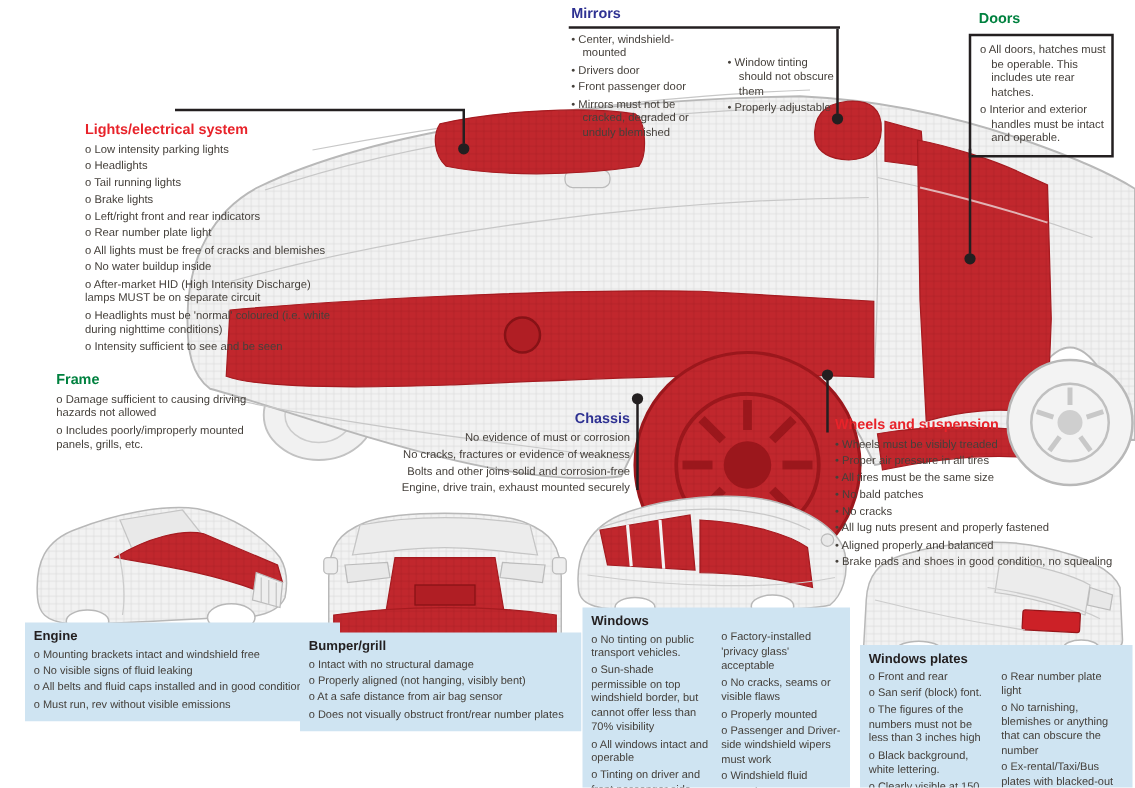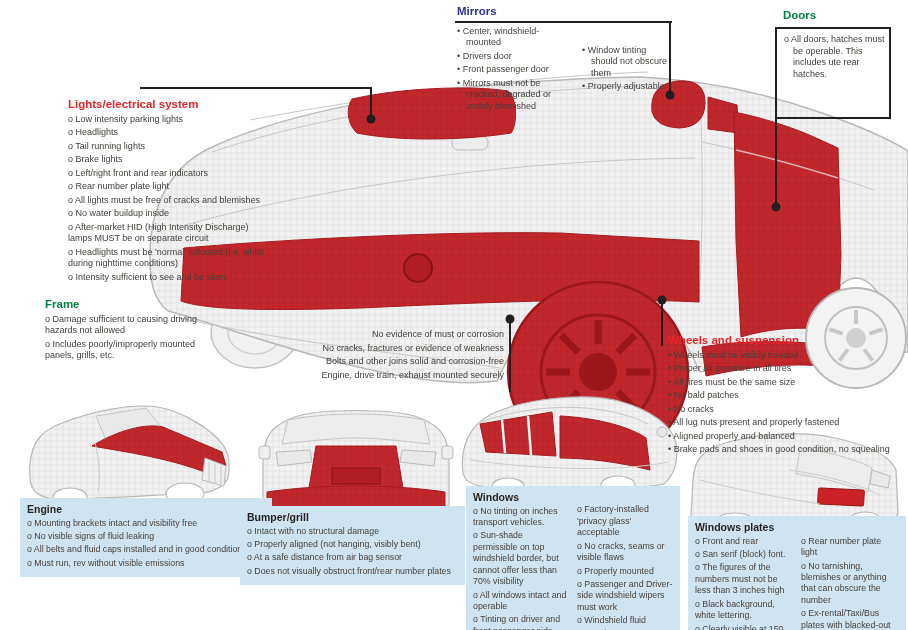--- a/index.html
+++ b/index.html
@@ -210,32 +210,34 @@
       </ul>
   </div>
 </div>
 
 <div class="block" style="left:783px;top:9px;width:120px">
   <div class="title t-green">Doors</div>
 </div>
 <div class="block doorsbox" style="left:775px;top:27px;width:116px;min-height:92px">
   <ul class="b-o hang">
       <li>All doors, hatches must be operable. This includes ute rear hatches.</li>
+      <li>Interior and exterior handles must be intact and operable.</li>
     </ul>
 </div>
 
 <div class="block" style="left:45px;top:298px;width:160px">
   <div class="title t-green">Frame</div>
   <ul class="b-o">
       <li>Damage sufficient to causing driving hazards not allowed</li>
       <li>Includes poorly/improperly mounted panels, grills, etc.</li>
     </ul>
 </div>
 
 <div class="block right" style="left:292px;top:329px;width:212px">
+  <div class="title t-blue">Chassis</div>
   <ul>
       <li>No evidence of must or corrosion</li>
       <li>No cracks, fractures or evidence of weakness</li>
       <li>Bolts and other joins solid and corrosion-free</li>
       <li>Engine, drive train, exhaust mounted securely</li>
     </ul>
 </div>
 
 <div class="block" style="left:668px;top:334px;width:244px">
   <div class="title t-red">Wheels and suspension</div>
@@ -247,21 +249,21 @@
       <li>No cracks</li>
       <li>All lug nuts present and properly fastened</li>
       <li>Aligned properly and balanced</li>
       <li>Brake pads and shoes in good condition, no squealing</li>
     </ul>
 </div>
 
 <div class="bluebox" style="left:20px;top:498px;width:252px;min-height:70px">
   <div class="title t-black">Engine</div>
   <ul class="b-o">
-      <li>Mounting brackets intact and visibility free</li>
+      <li>Mounting brackets intact and windshield free</li>
       <li>No visible signs of fluid leaking</li>
       <li>All belts and fluid caps installed and in good condition</li>
       <li>Must run, rev without visible emissions</li>
     </ul>
 </div>
 
 <div class="bluebox" style="left:240px;top:506px;width:225px;min-height:72px">
   <div class="title t-black">Bumper/grill</div>
   <ul class="b-o">
       <li>Intact with no structural damage</li>
@@ -269,21 +271,21 @@
       <li>At a safe distance from air bag sensor</li>
       <li>Does not visually obstruct front/rear number plates</li>
     </ul>
 </div>
 
 <div class="bluebox" style="left:466px;top:486px;width:214px;min-height:142px">
   <div class="cols">
     <div style="flex:1">
       <div class="title t-black">Windows</div>
       <ul class="b-o">
-          <li>No tinting on inches transport vehicles.</li>
+          <li>No tinting on public transport vehicles.</li>
           <li>Sun-shade permissible on top windshield border, but cannot offer less than 70% visibility</li>
           <li>All windows intact and operable</li>
           <li>Tinting on driver and front passenger side windows strongly discouraged</li>
         </ul>
     </div>
     <ul class="b-o" style="flex:1;margin-top:2px">
         <li>Factory-installed 'privacy glass' acceptable</li>
         <li>No cracks, seams or visible flaws</li>
         <li>Properly mounted</li>
         <li>Passenger and Driver-side windshield wipers must work</li>

